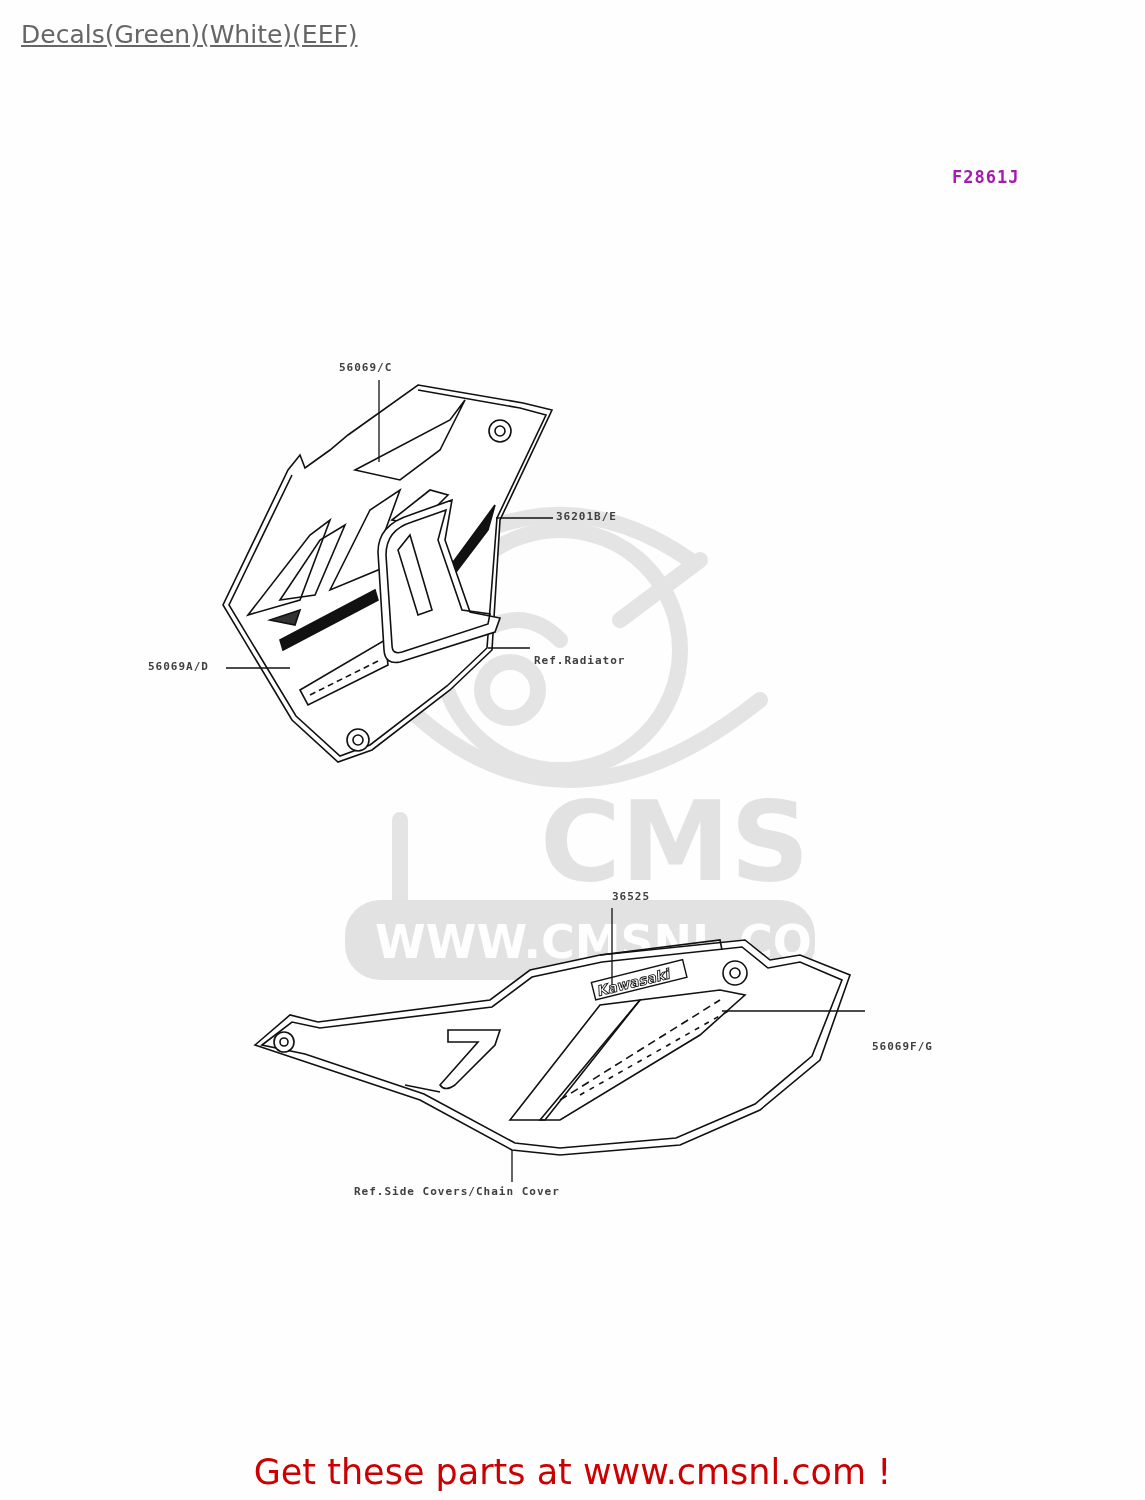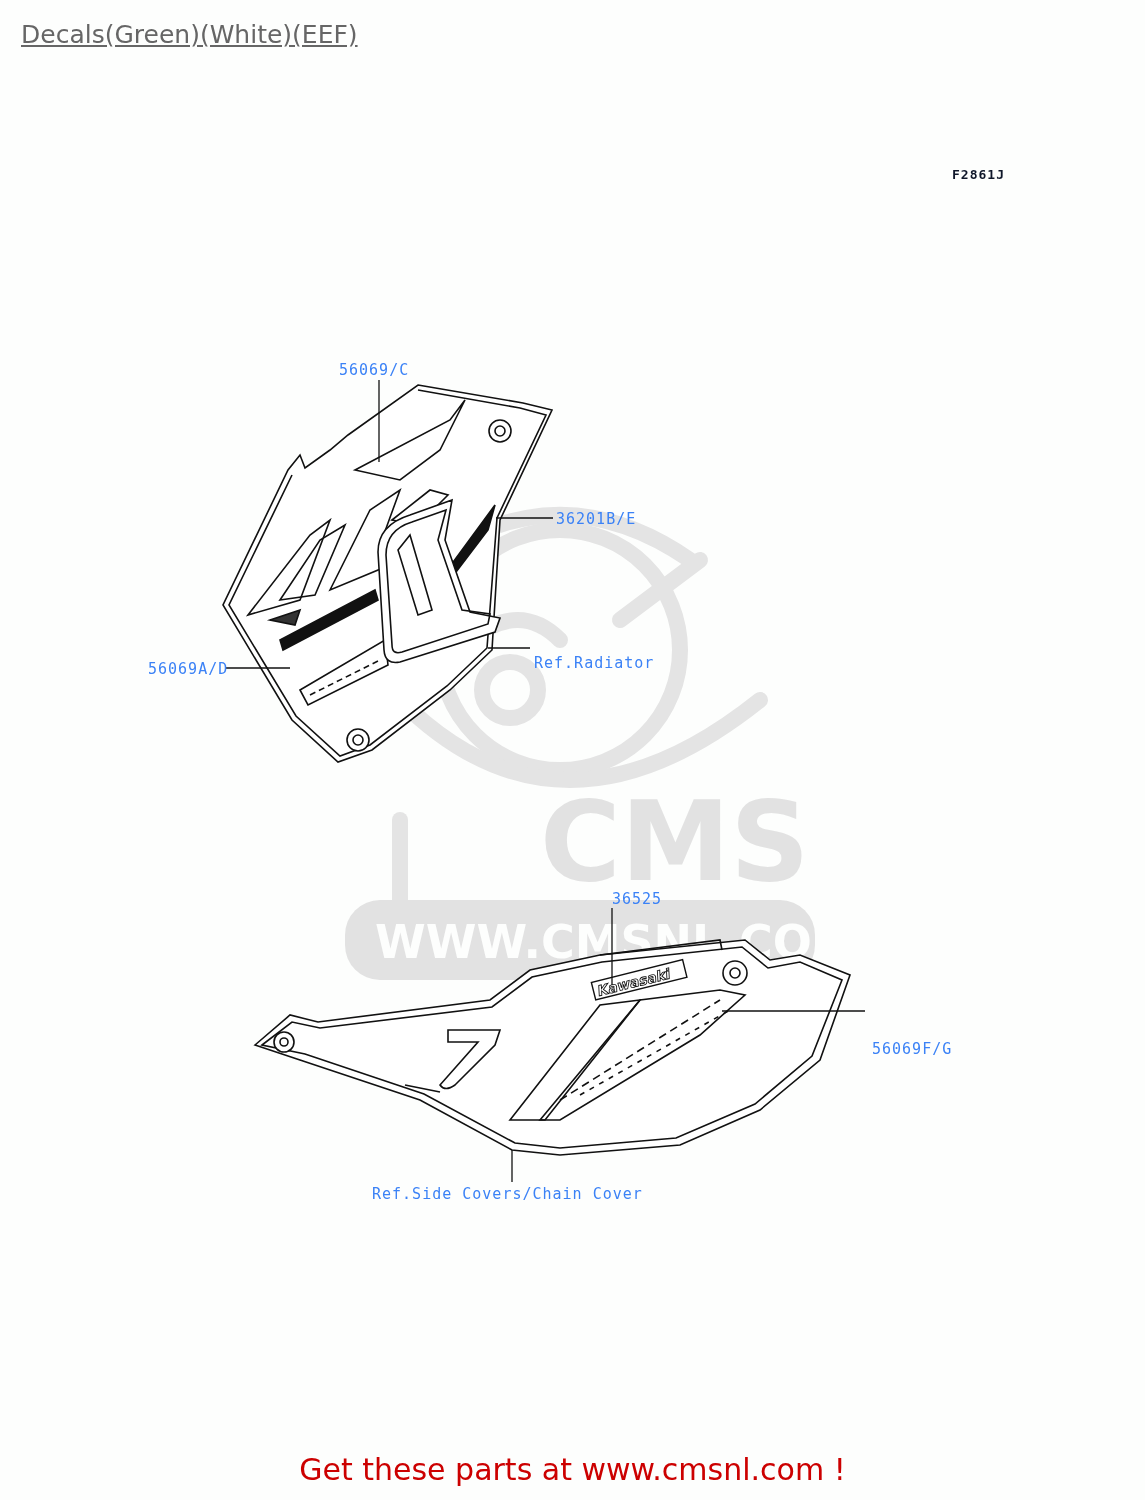--- a/index.html
+++ b/index.html
@@ -1,21 +1,21 @@
 <!DOCTYPE html>
 <html><head>
 <meta charset="utf-8">
 <style>
   html, body { margin: 0; padding: 0; background: #fdfefd; }
   body { width: 1145px; height: 1500px; position: relative; overflow: hidden; font-family: "DejaVu Sans", sans-serif; }
   .page-title { position: absolute; left: 21px; top: 20px; font-size: 25px; color: #666666; font-family: "DejaVu Sans", sans-serif; letter-spacing: 0px; text-decoration: underline; }
-  .fig-code { position: absolute; left: 952px; top: 167px; font-size: 13px; font-weight: bold; color: #0f172a; font-family: "DejaVu Sans Mono", monospace; letter-spacing: 1px; }
+  .fig-code { position: absolute; left: 952px; top: 167px; font-size: 17px; font-weight: bold; color: #a21caf; font-family: "DejaVu Sans Mono", monospace; letter-spacing: 1px; }
   .diagram { position: absolute; left: 0; top: 0; width: 1145px; height: 1500px; }
-  .callout { position: absolute; font-family: "DejaVu Sans Mono", monospace; font-weight: normal; font-size: 15px; color: #3b82f6; letter-spacing: 1px; white-space: nowrap; }
-  .footer-link { position: absolute; left: 0; width: 1145px; top: 1452px; text-align: center; font-size: 30px; color: #cc0000; font-family: "DejaVu Sans", sans-serif; }
+  .callout { position: absolute; font-family: "DejaVu Sans Mono", monospace; font-weight: bold; font-size: 11px; color: #404040; letter-spacing: 1px; white-space: nowrap; }
+  .footer-link { position: absolute; left: 0; width: 1145px; top: 1452px; text-align: center; font-size: 35px; color: #cc0000; font-family: "DejaVu Sans", sans-serif; }
 </style>
 </head>
 <body>
 
 <div class="page-title">Decals(Green)(White)(EEF)</div>
 <div class="fig-code">F2861J</div>
 
 <svg class="diagram" viewBox="0 0 1145 1500" xmlns="http://www.w3.org/2000/svg">
 
   <g fill="none" stroke="#e4e4e4" stroke-width="16" stroke-linecap="round">
@@ -94,15 +94,15 @@
     <line x1="512" y1="1150" x2="512" y2="1182"></line>
   </g>
 </svg>
 
 <div class="callout" style="left:339px;top:361px;">56069/C</div>
 <div class="callout" style="left:556px;top:510px;">36201B/E</div>
 <div class="callout" style="left:148px;top:660px;">56069A/D</div>
 <div class="callout" style="left:534px;top:654px;">Ref.Radiator</div>
 <div class="callout" style="left:612px;top:890px;">36525</div>
 <div class="callout" style="left:872px;top:1003px;margin-top:37px;">56069F/G</div>
-<div class="callout" style="left:354px;top:1185px;margin-left:18px;">Ref.Side Covers/Chain Cover</div>
+<div class="callout" style="left:354px;top:1185px;">Ref.Side Covers/Chain Cover</div>
 
 <div class="footer-link">Get these parts at www.cmsnl.com !</div>
 
 </body></html>

